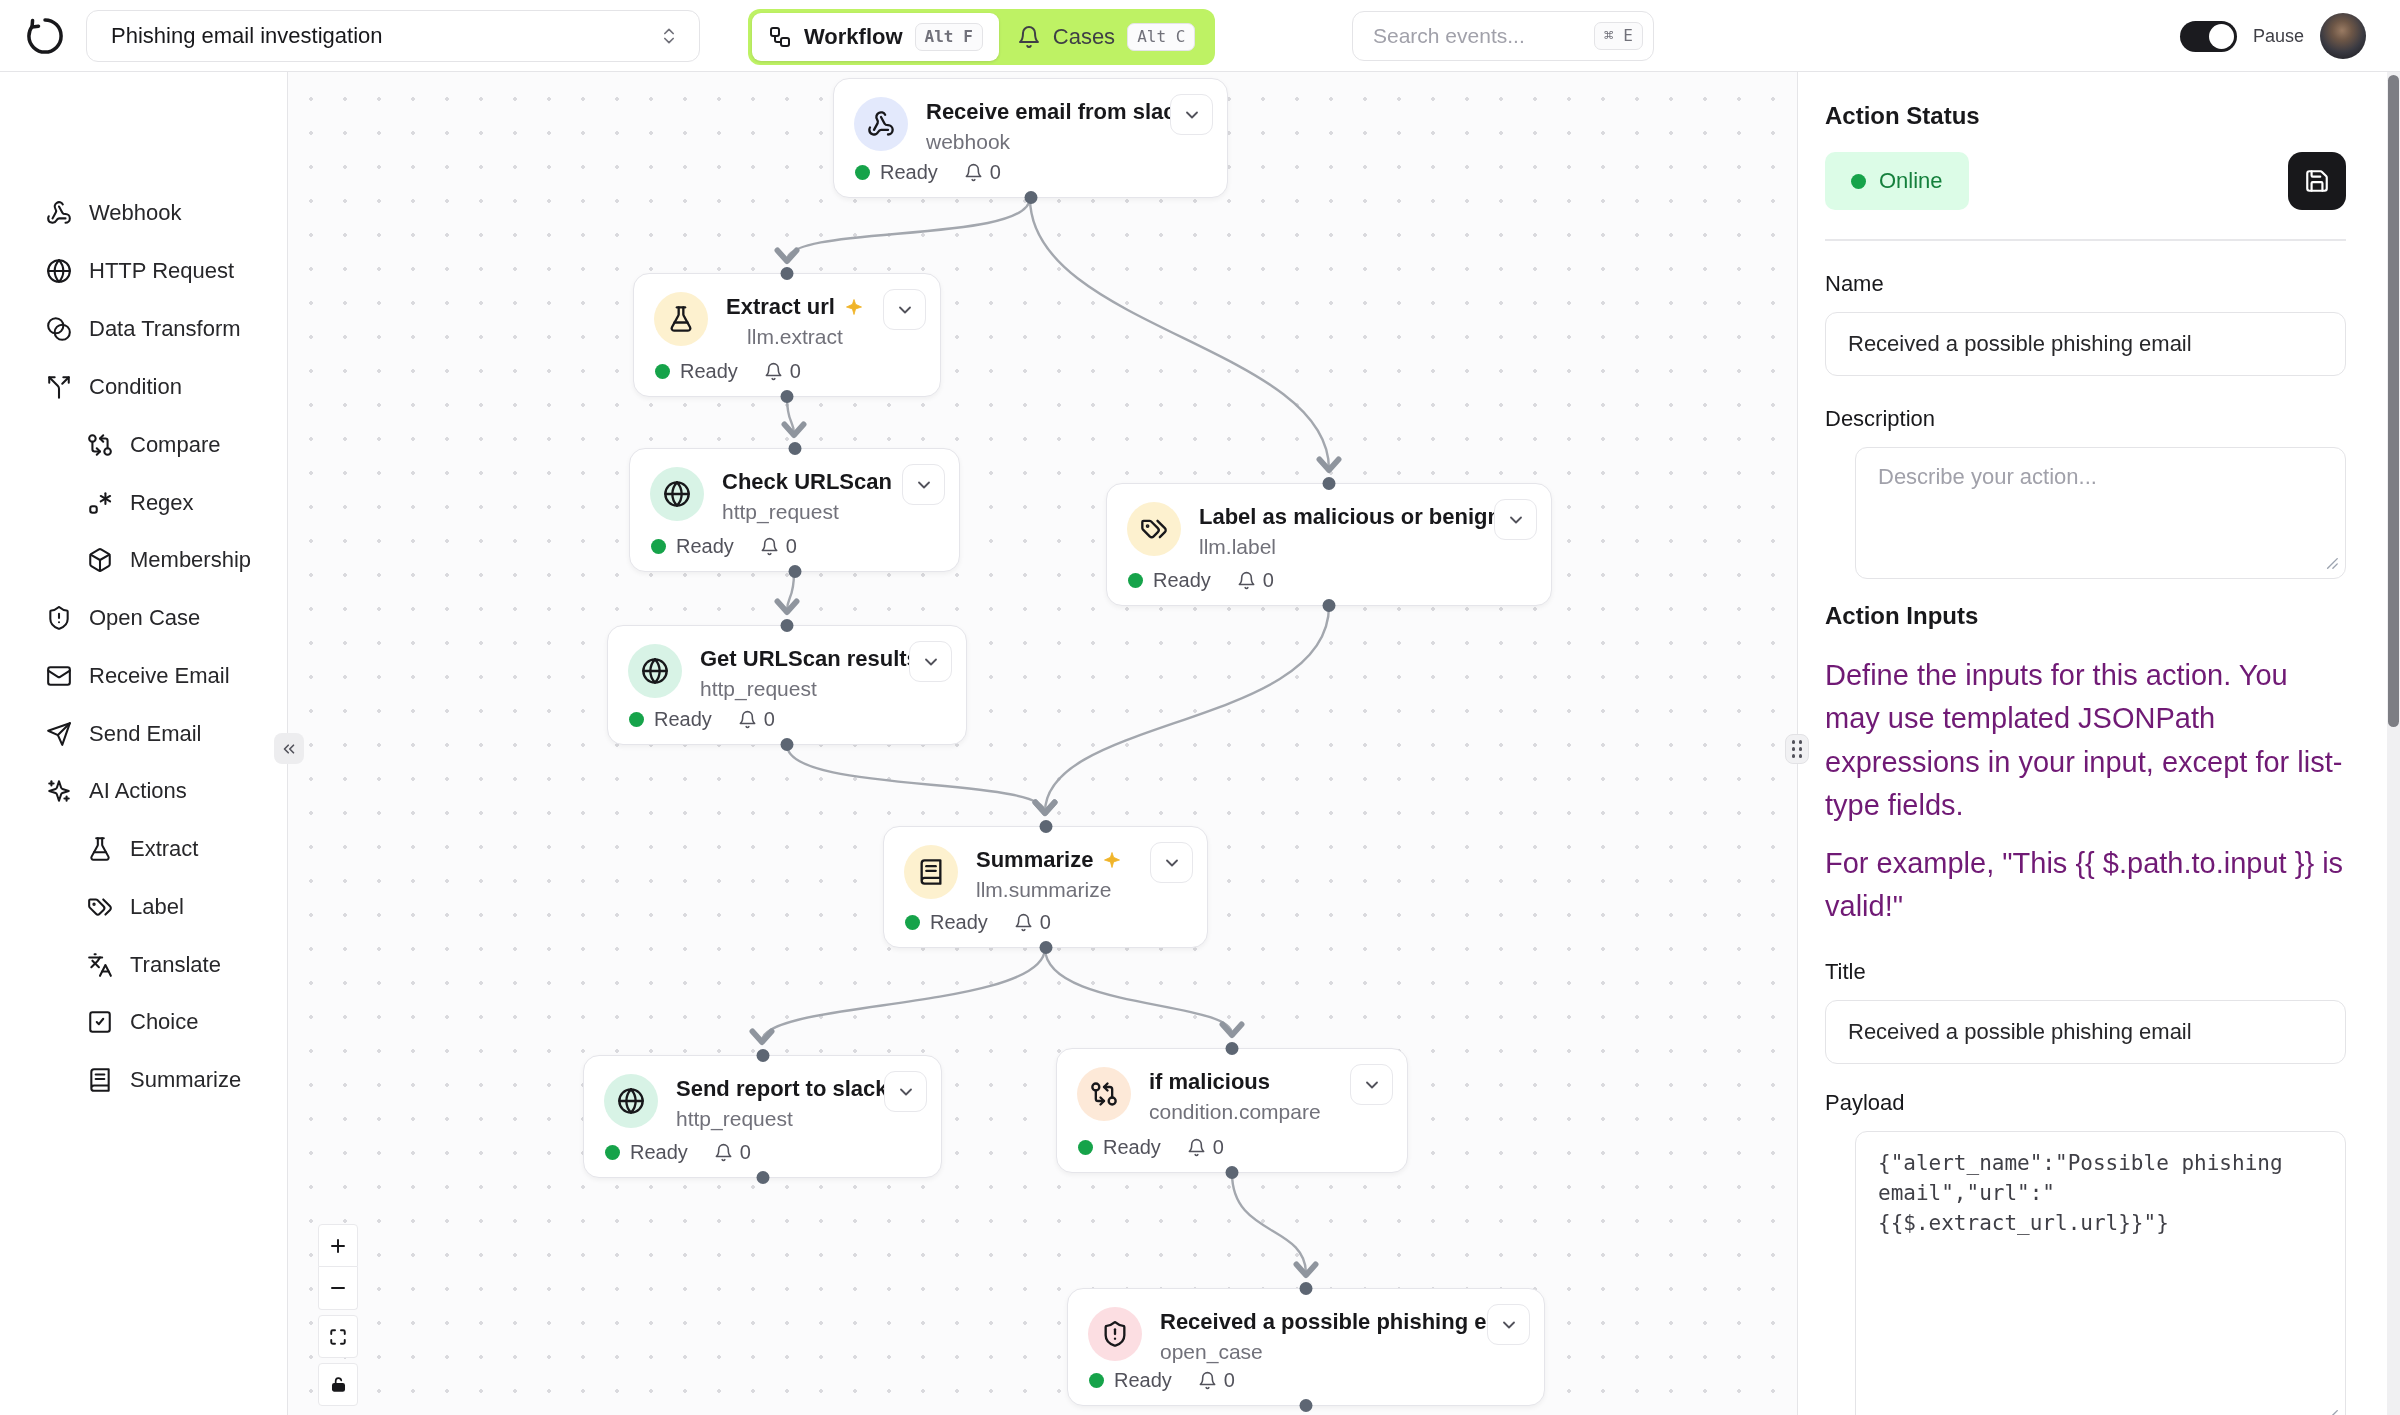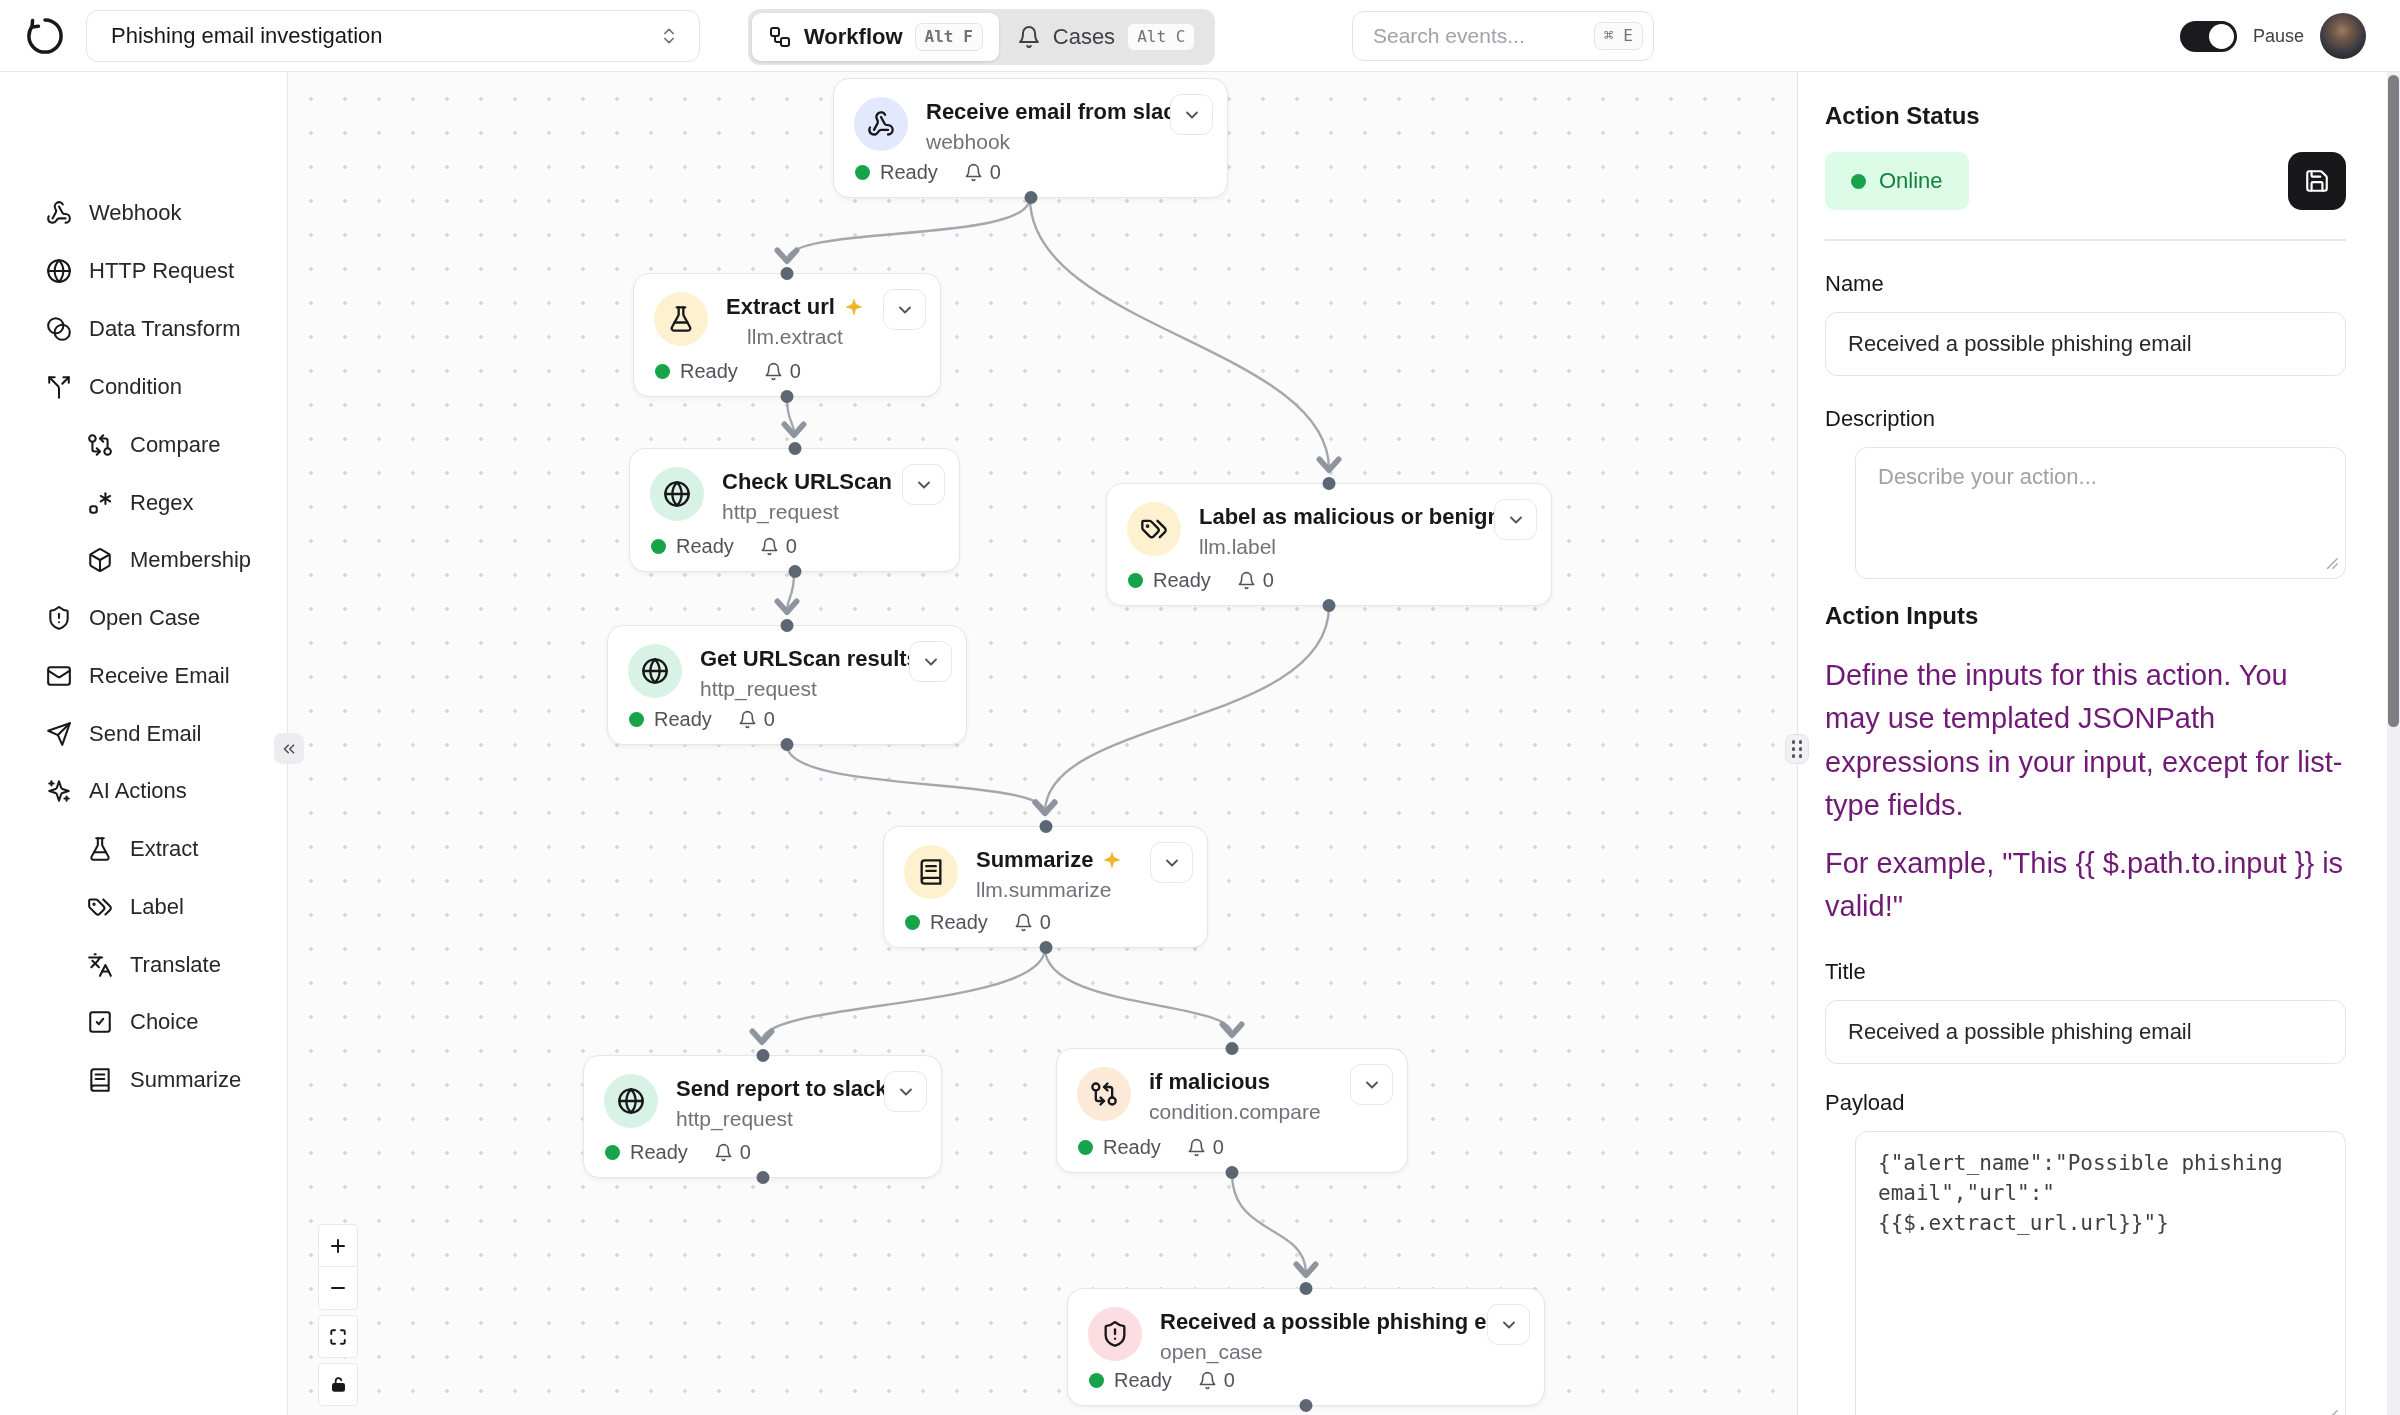--- a/index.html
+++ b/index.html
@@ -9,21 +9,21 @@
 
   
   .topbar { position:absolute; left:0; top:0; width:2400px; height:72px; background:#fff;
     border-bottom:1.5px solid #e5e5e8; z-index:40; }
   .logo { position:absolute; left:22px; top:13px; width:46px; height:46px; display:flex;
     align-items:center; justify-content:center; }
   .wf-select { position:absolute; left:86px; top:10px; width:614px; height:52px; background:#fff;
     border:1.5px solid #e4e4e7; border-radius:12px; display:flex; align-items:center;
     padding:0 20px 0 24px; font-size:22px; color:#18181b; cursor:pointer; }
   .wf-select .grow { flex:1; }
-  .seg { position:absolute; left:748px; top:9px; height:56px; background:#e5e5e5; border-radius:12px;
+  .seg { position:absolute; left:748px; top:9px; height:56px; background:#bef264; border-radius:12px;
     display:flex; align-items:center; padding:4px; gap:2px; }
   .seg-tab { display:flex; align-items:center; gap:12px; height:48px; padding:0 16px; border-radius:9px;
     font-size:22px; cursor:pointer; color:#3f3f46; }
   .seg-tab.active { background:#fff; box-shadow:0 1px 3px rgba(0,0,0,.12); font-weight:600; color:#18181b; }
   .kbd { font-family:"DejaVu Sans Mono", monospace; font-size:16px; color:#71717a; background:#fbfbfc;
     border:1px solid #e4e4e7; border-radius:7px; padding:5px 9px; line-height:1; }
   .search { position:absolute; left:1352px; top:11px; width:302px; height:50px; border:1.5px solid #e4e4e7;
     border-radius:12px; background:#fff; display:flex; align-items:center; padding:0 10px 0 20px; gap:22px; }
   .search input { flex:1; border:none; outline:none; font-size:21px; font-family:inherit; color:#27272a;
     background:transparent; min-width:0; }

